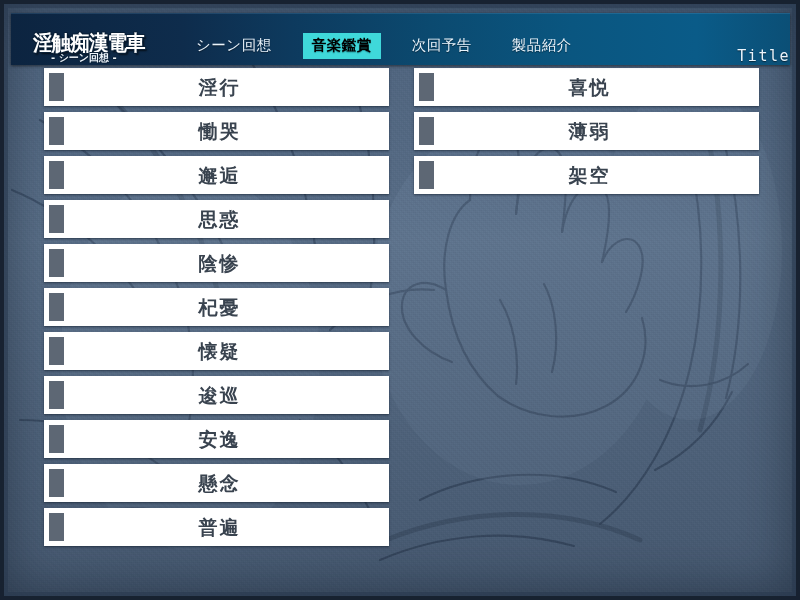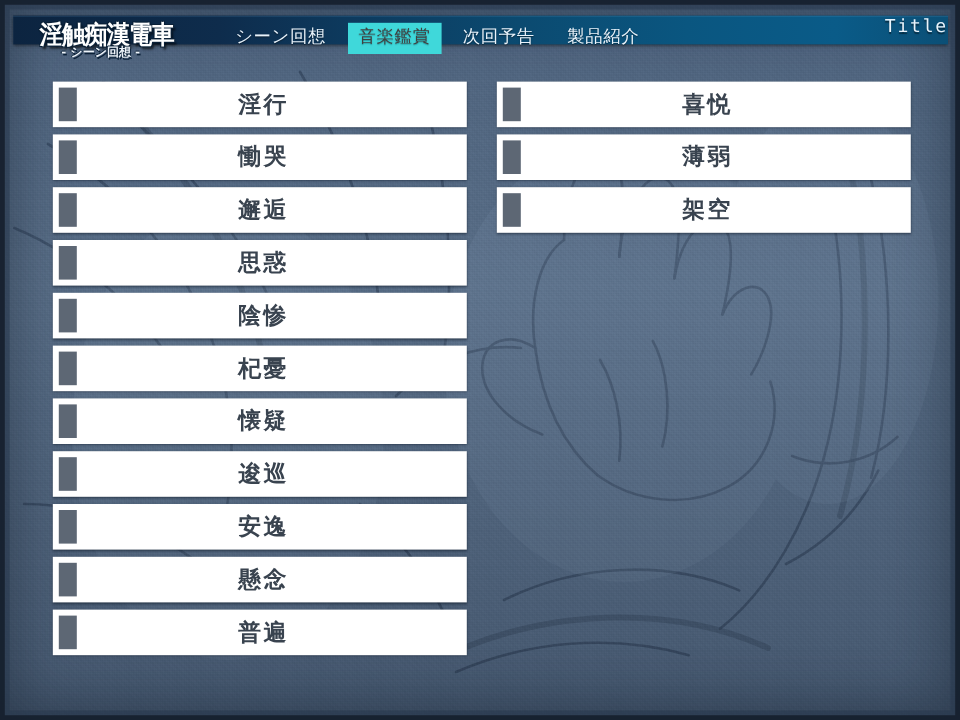--- a/index.html
+++ b/index.html
@@ -88,33 +88,33 @@
       inset 0 0 0 8px rgba(40,56,78,0.55),
       inset 0 0 46px 10px rgba(16,26,40,0.45);
   }
 
   
   .header {
     position: absolute;
     left: 11px;
     top: 13px;
     width: 779px;
-    height: 24px;
+    height: 52px;
     z-index: 10;
     background: linear-gradient(90deg,
         #0c2440 0%,
         #0e2c4c 22%,
         #0d3a5e 36%,
         #0b4a70 54%,
         #0a5680 72%,
         #0a5b88 88%,
         #0b4f76 100%);
     box-shadow: 0 1px 3px rgba(0,0,0,0.55), inset 0 1px 0 rgba(120,180,220,0.18);
     display: flex;
-    align-items: flex-start;
+    align-items: flex-end;
   }
 
   .logo-wrap {
     position: relative;
     width: 176px;
     height: 38px;
     flex: 0 0 auto;
   }
   .logo-main {
     position: absolute;
@@ -144,39 +144,40 @@
     font-size: 10px;
     color: #eef4fa;
     text-shadow: 1px 1px 0 #0a2037, -1px 0 0 #0a2037, 0 -1px 0 #0a2037;
     white-space: nowrap;
     letter-spacing: 0px;
   }
 
   .navlist {
     display: flex;
     align-items: center;
-    gap: 3px;
+    gap: 16px;
     flex: 1 1 auto;
     height: 38px;
   }
   .navitem {
     font-family: "DejaVu Sans", sans-serif;
     font-size: 14.5px;
     color: #e9f3fb;
     line-height: 1;
     padding: 5px 9px 6px 9px;
     margin-right: 6px;
     white-space: nowrap;
     letter-spacing: 0.5px;
     text-shadow: 0 1px 1px rgba(0,0,0,0.45);
   }
   .navitem.active {
     background: #3fd8da;
-    color: #404040;
+    color: #000000;
     text-shadow: 0 1px 1px rgba(0,70,80,0.45);
+    font-weight: bold;
   }
 
   .title-btn {
     flex: 0 0 auto;
     font-family: "DejaVu Sans Mono", monospace;
     font-size: 15px;
     color: #eaf4fc;
     letter-spacing: 1.5px;
     text-shadow: 0 1px 1px rgba(0,0,0,0.5);
     white-space: nowrap;

